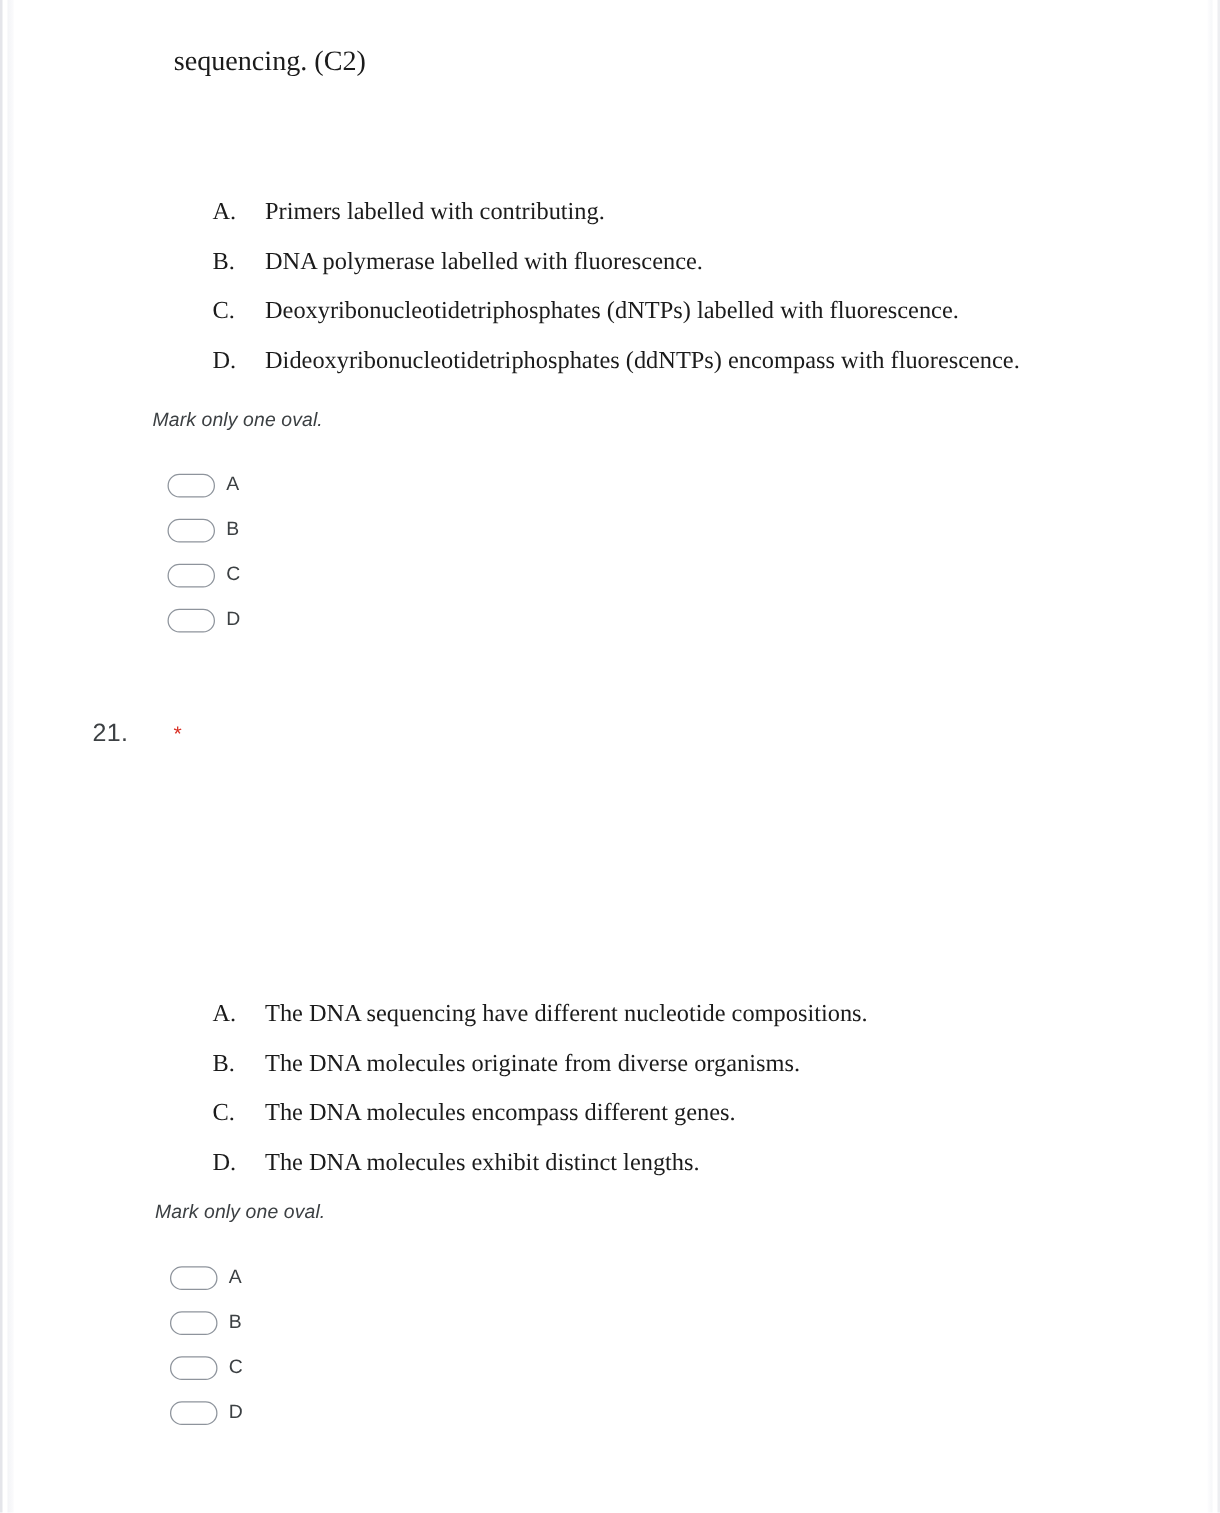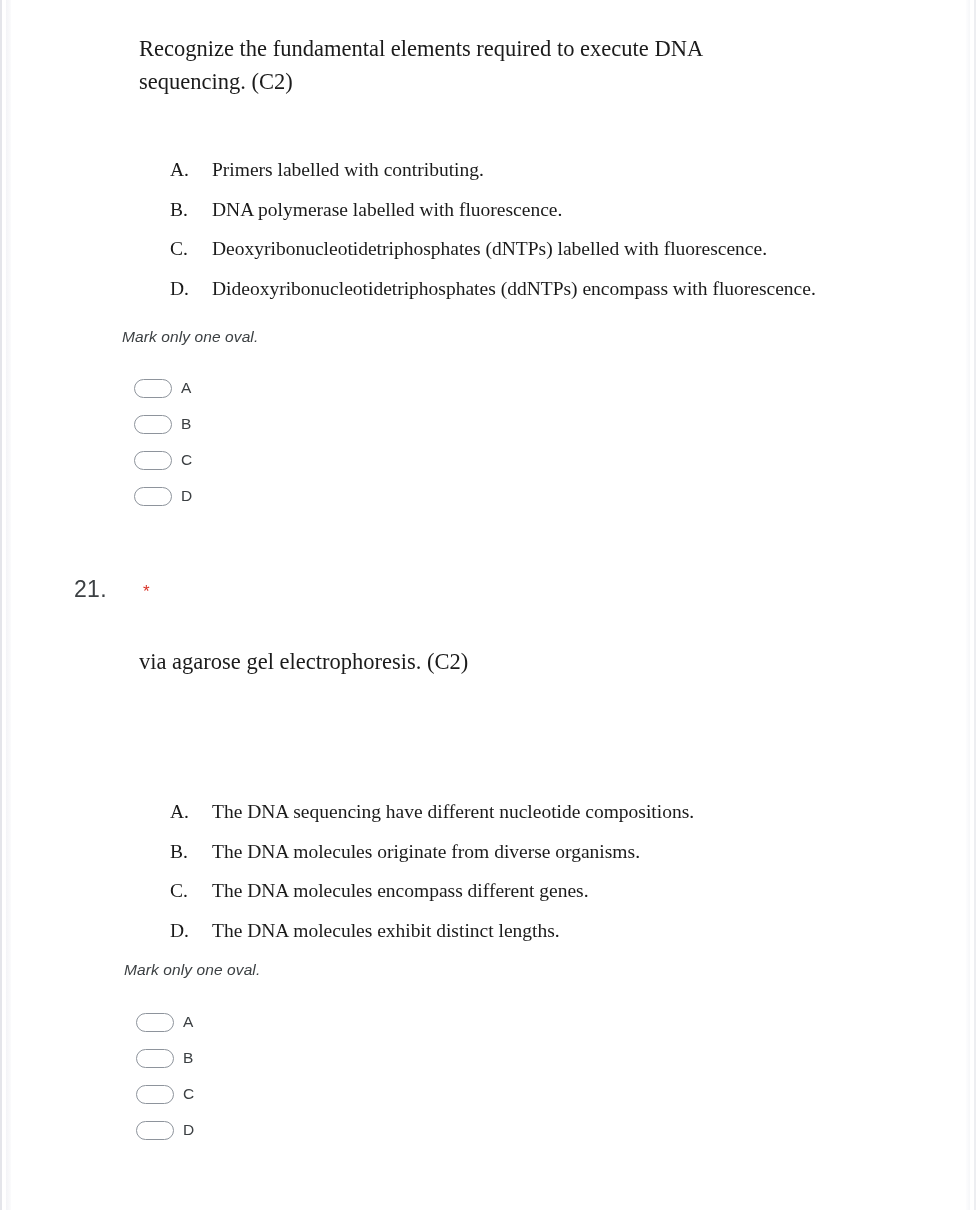--- a/index.html
+++ b/index.html
@@ -100,21 +100,21 @@
   }
   .oval-label {
     font-family: "Liberation Sans", sans-serif;
     font-size: 15.5px;
     color: #3c4043;
     margin-left: 9px;
   }
 
   .qnum {
     font-family: "Liberation Sans", sans-serif;
-    font-size: 23px;
+    font-size: 20px;
     color: #3c4043;
     letter-spacing: .3px;
   }
   .required-star {
     font-family: "Liberation Sans", sans-serif;
     font-size: 17px;
     line-height: 1;
   }
 
   
@@ -135,21 +135,20 @@
   .opt-spacer { height: 19.5px; }
 </style>
 </head>
 <body>
 
 <div class="page">
   <div class="page-edge-left"></div>
   <div class="page-edge-right"></div>
 
   <div class="abs qtext" id="q20-text" style="color: rgb(27, 27, 27);">
-    <div>Recognize the fundamental elements required to execute DNA</div>
     <div class="lastline">sequencing. (C2)</div>
   </div>
 
   <div class="abs opts" id="q20-options" style="color: rgb(27, 27, 27);">
     <div class="opt-row">
       <span class="opt-letter">A.</span>
       <span class="opt-body">Primers labelled with contributing.</span>
     </div>
     <div class="opt-spacer"></div>
     <div class="opt-row">
@@ -188,21 +187,20 @@
       <span class="oval-label" style="color: rgb(60, 64, 67);">D</span>
     </div>
   </div>
 
   <div class="abs" id="q21-header">
     <span class="qnum" style="color: rgb(60, 64, 67);">21.</span>
     <span class="required-star" id="q21-star" style="color: rgb(217, 48, 37);">*</span>
   </div>
 
   <div class="abs qtext" id="q21-text" style="color: rgb(27, 27, 27);">
-    <div class="lastline">via agarose gel electrophoresis. (C2)</div>
   </div>
 
   <div class="abs opts" id="q21-options" style="color: rgb(27, 27, 27);">
     <div class="opt-row">
       <span class="opt-letter">A.</span>
       <span class="opt-body">The DNA sequencing have different nucleotide compositions.</span>
     </div>
     <div class="opt-spacer"></div>
     <div class="opt-row">
       <span class="opt-letter">B.</span>

